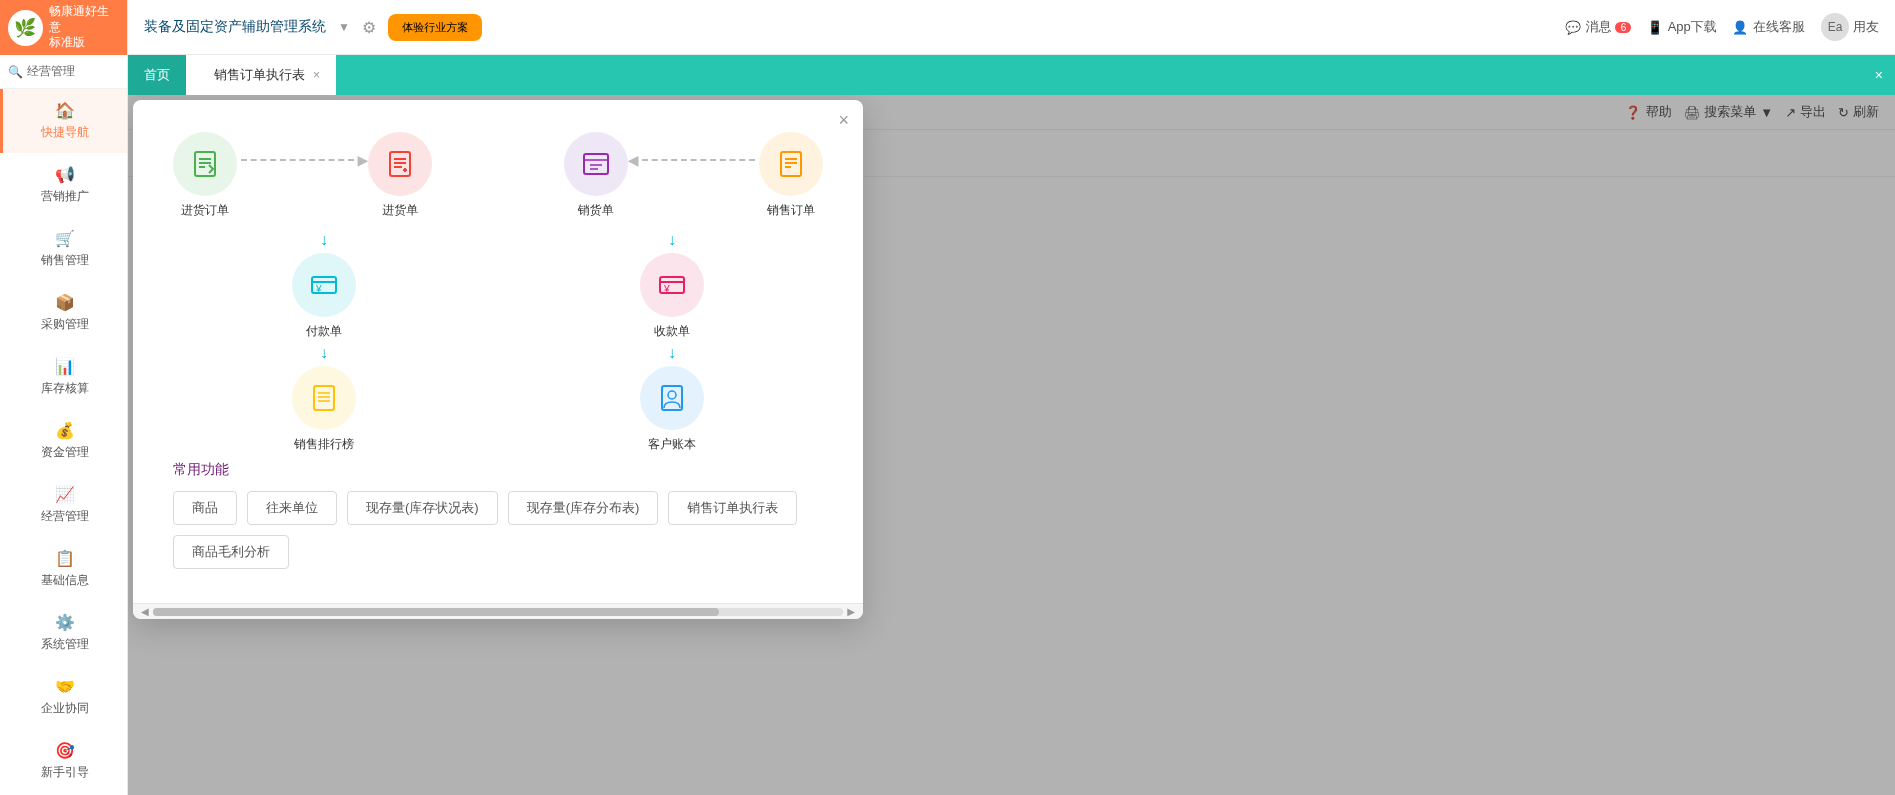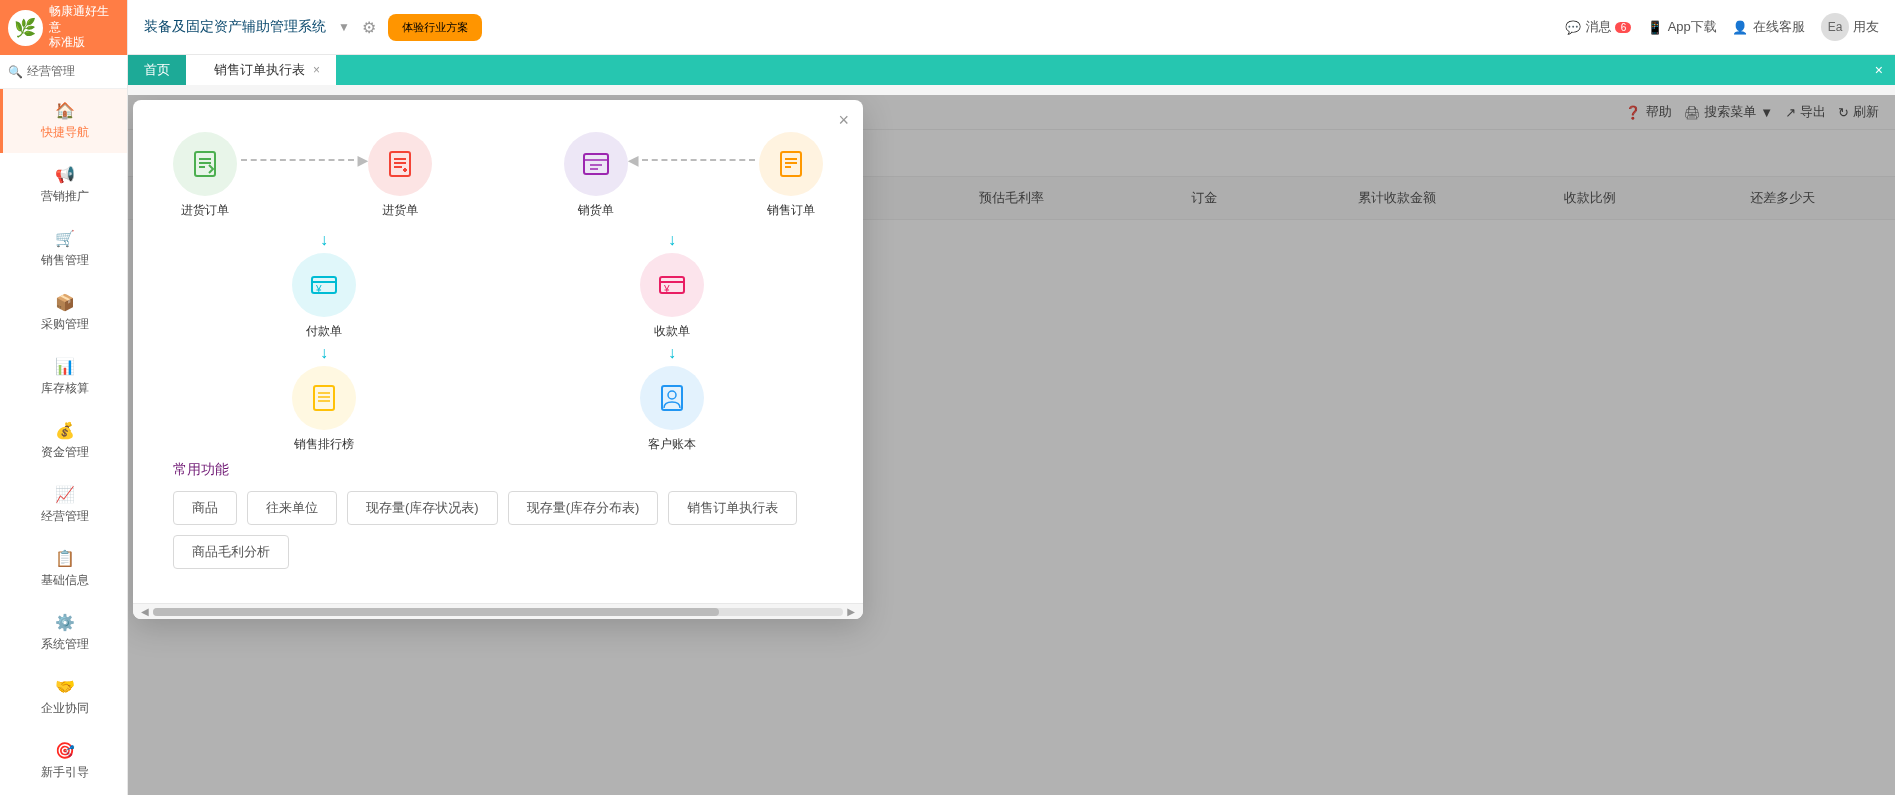--- a/index.html
+++ b/index.html
@@ -57,21 +57,21 @@
       display: flex; align-items: center; gap: 4px; color: #555; font-size: 13px; cursor: pointer;
     }
     .badge {
       background: #ff4d4f; color: #fff; border-radius: 10px;
       font-size: 10px; padding: 0 5px; min-width: 16px; text-align: center;
     }
     .avatar { width: 28px; height: 28px; border-radius: 50%; background: #ddd; display: flex; align-items: center; justify-content: center; font-size: 12px; color: #666; }
 
     
     .tabbar {
-      position: fixed; left: 128px; top: 55px; right: 0; height: 30px;
+      position: fixed; left: 128px; top: 55px; right: 0; height: 40px;
       background: #26c6b0; display: flex; align-items: stretch;
       z-index: 99;
     }
     .tab {
       display: flex; align-items: center; padding: 0 16px; gap: 8px;
       color: #fff; font-size: 13px; cursor: pointer; white-space: nowrap;
     }
     .tab.home { background: #1daa97; }
     .tab.active { background: #fff; color: #333; padding-left: 28px; }
     .tab-close { font-size: 12px; color: #999; }
@@ -332,31 +332,20 @@
       </div>
       <div class="filter-select" style="display:flex;align-items:center;justify-content:space-between;">
         <span style="color:#bbb;">单据状态</span>
         <span>▼</span>
       </div>
       <button class="filter-btn-query">查询</button>
       <button class="filter-btn-set">设置</button>
       <span class="more-conditions">展开多条件</span>
     </div>
 
-    <div class="table-header">
-      <div class="th">品</div>
-      <div class="th">商品</div>
-      <div class="th">金额</div>
-      <div class="th">预估毛利</div>
-      <div class="th">预估毛利率</div>
-      <div class="th">订金</div>
-      <div class="th">累计收款金额</div>
-      <div class="th">收款比例</div>
-      <div class="th">还差多少天</div>
-    </div>
 
 
     <div class="modal-overlay">
       <div class="modal">
         <button class="modal-close">×</button>
         <div class="modal-body">
 
           <div style="display:flex; align-items:flex-start; margin-bottom: 8px;">
 
             <div class="flow-item">

